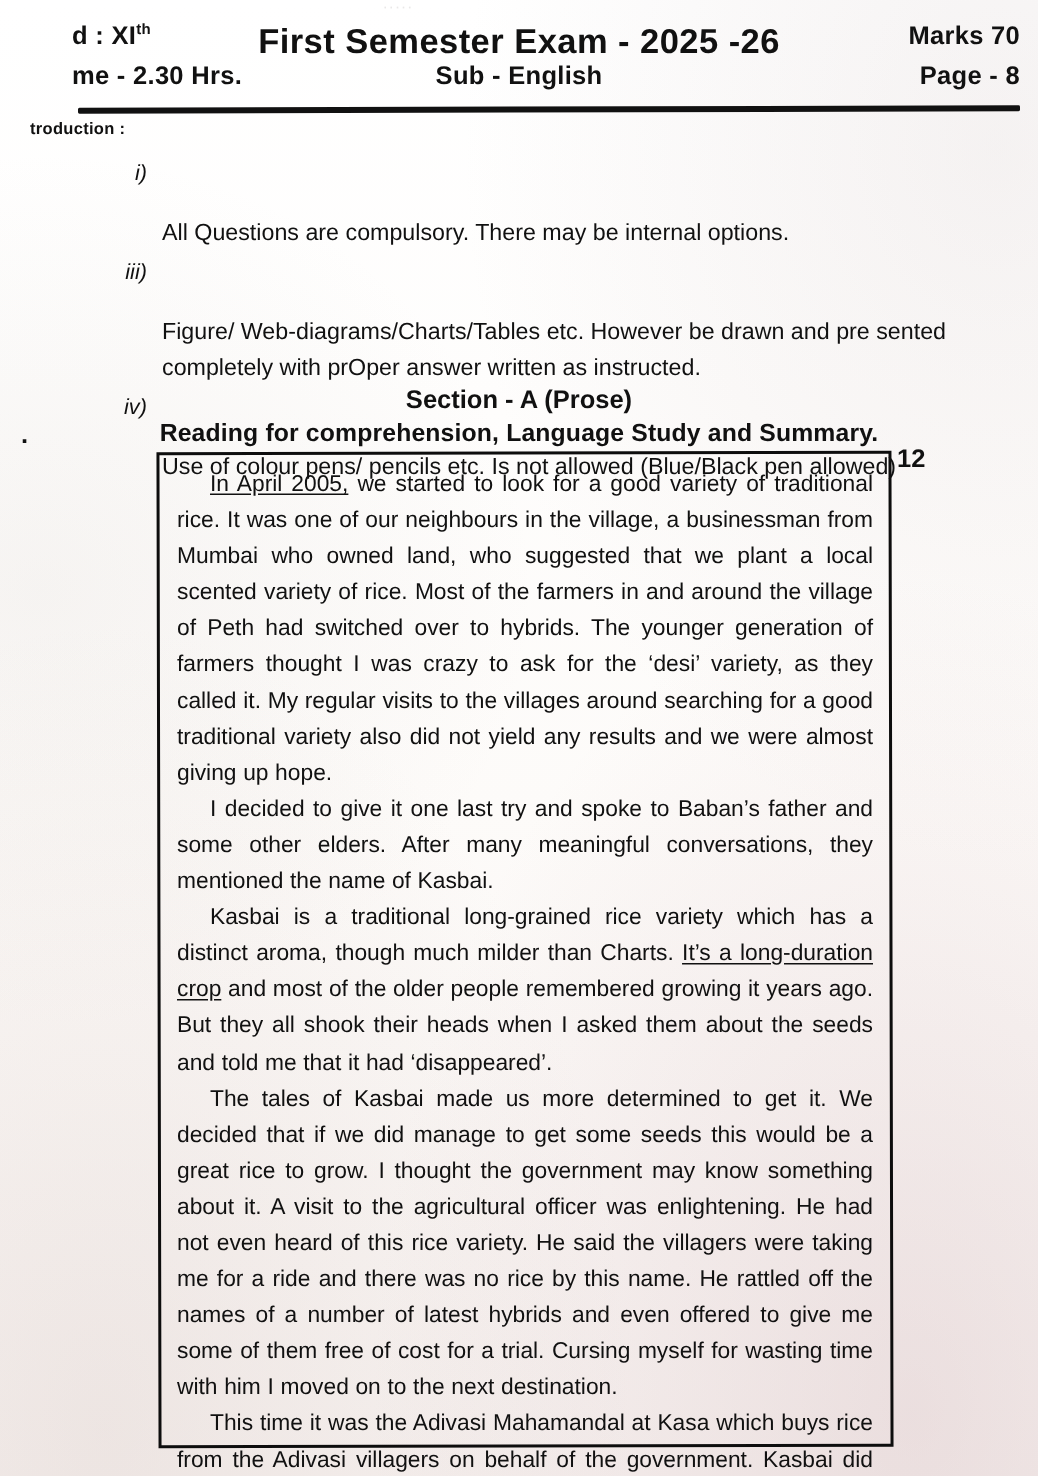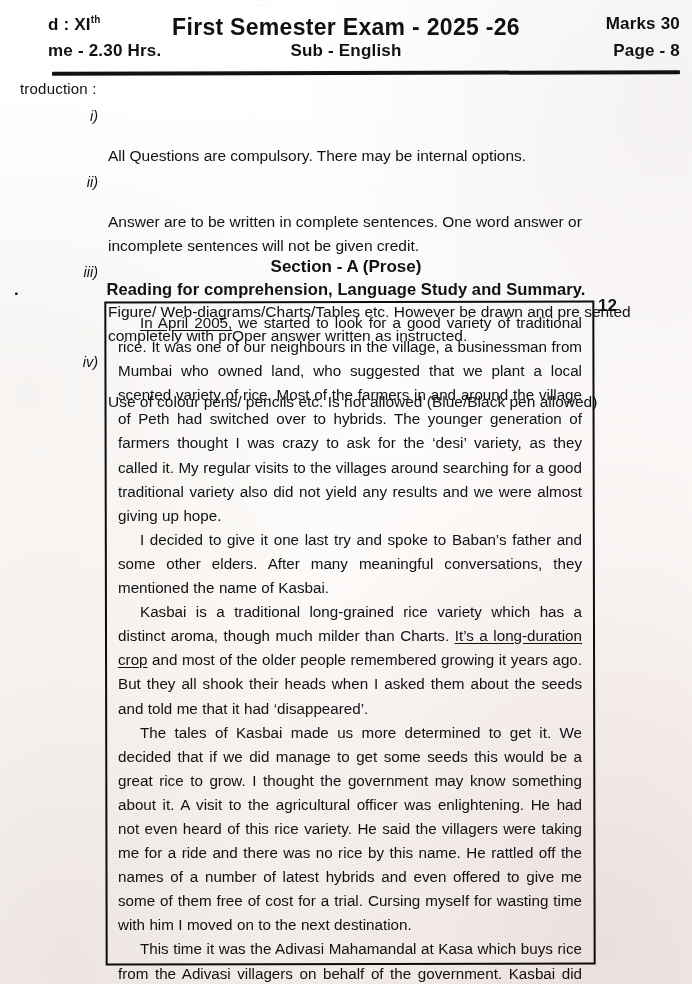--- a/index.html
+++ b/index.html
@@ -114,22 +114,22 @@
   .instructions {
     position: absolute;
     left: 0;
     top: 80px;
     width: 692px;
   }
   .instr-title {
     position: absolute;
     left: 20px;
     top: 0;
-    font-weight: normal;
-    font-size: 15px;
+    font-weight: bold;
+    font-size: 11px;
     letter-spacing: .2px;
   }
   .instr-list {
     position: absolute;
     left: 72px;
     top: 24px;
     width: 560px;
   }
   .instr-item {
     display: flex;
@@ -238,41 +238,37 @@
 
 <div class="paper-grain"></div>
 <div class="ghost-text" style="left:255px; top:-1px;">·····</div>
 
 <div class="page">
 
   <div class="header">
     <div class="hdr-row r1">
       <span class="hdr-left"><span>d : XI</span><sup class="ord">th</sup></span>
       <span class="hdr-center title">First Semester Exam - 2025 -26</span>
-      <span class="hdr-right">Marks 30</span>
+      <span class="hdr-right">Marks 70</span>
     </div>
     <div class="hdr-row r2">
       <span class="hdr-left">me  - 2.30 Hrs.</span>
       <span class="hdr-center sub">Sub - English</span>
       <span class="hdr-right">Page - 8</span>
     </div>
   </div>
 
   <div class="rule"></div>
 
   <div class="instructions">
     <div class="instr-title">troduction :</div>
     <div class="instr-list">
       <div class="instr-item">
         <span class="instr-num">i)</span>
         <span class="instr-text">All Questions are compulsory. There may be internal options.</span>
-      </div>
-      <div class="instr-item">
-        <span class="instr-num">ii)</span>
-        <span class="instr-text">Answer are to be written in complete sentences. One word answer or incomplete sentences will not be given credit.</span>
       </div>
       <div class="instr-item">
         <span class="instr-num">iii)</span>
         <span class="instr-text">Figure/ Web-diagrams/Charts/Tables etc. However be drawn and pre sented completely with prOper answer written as instructed.</span>
       </div>
       <div class="instr-item">
         <span class="instr-num">iv)</span>
         <span class="instr-text">Use of colour pens/ pencils etc. Is not allowed (Blue/Black pen allowed)</span>
       </div>
     </div>

